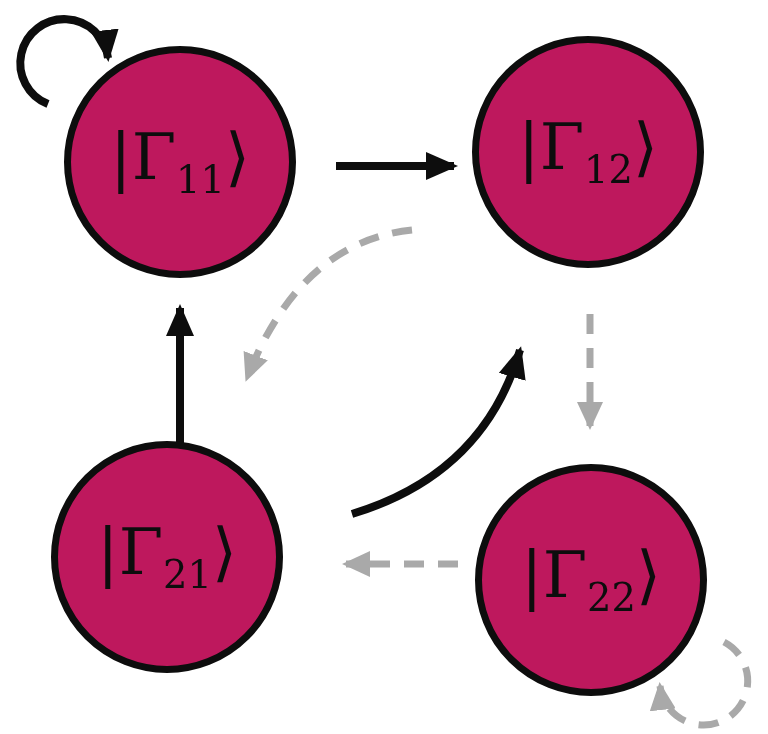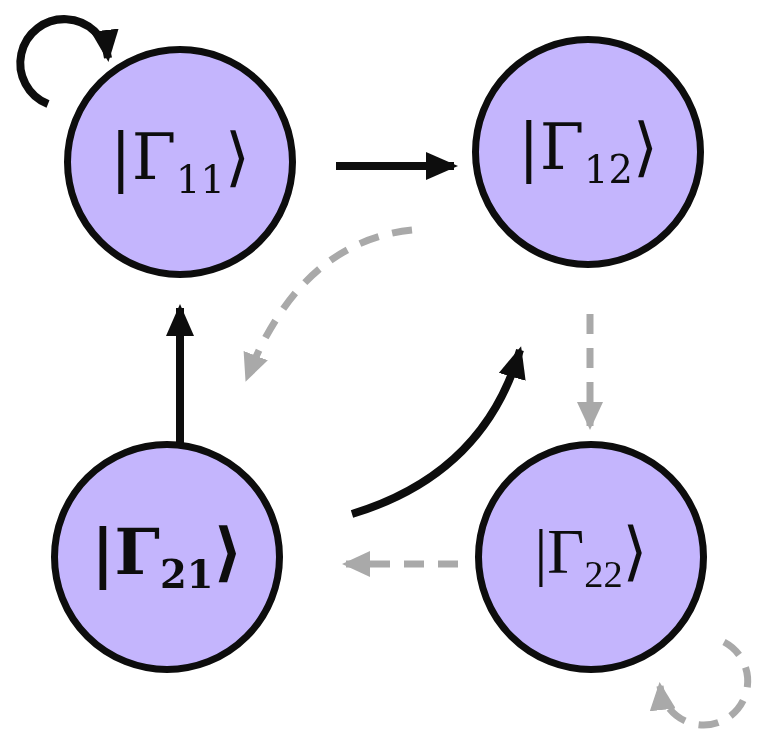--- a/index.html
+++ b/index.html
@@ -27,34 +27,34 @@
     stroke-linecap: butt;
     stroke-dasharray: 20 14;
   }
   .node {
     position: absolute;
     width: 232px;
     height: 232px;
     box-sizing: border-box;
     border: 7px solid #0d0d0d;
     border-radius: 50%;
-    background: #c4b5fd;
+    background: #be185d;
     display: flex;
     align-items: center;
     justify-content: center;
     font-family: "DejaVu Serif", "DejaVu Sans", serif;
     font-size: 64px;
     color: #0d0d0d;
   }
   .node .ket { white-space: nowrap; line-height: 1; }
   .node sub { font-size: 0.6em; line-height: 1; }
   .n11 { left: 64px;  top: 46px; }
   .n12 { left: 472px; top: 36px; }
-  .n21 { left: 51px;  top: 441px; font-weight: bold; }
-  .n22 { left: 475px; top: 441px; font-family: Liberation Serif, serif; }
+  .n21 { left: 51px;  top: 441px; }
+  .n22 { left: 475px; top: 464px; }
 </style>
 </head>
 <body>
 
 <div class="canvas">
 
   <svg class="arrows" viewBox="0 0 768 734" xmlns="http://www.w3.org/2000/svg">
     <defs>
       <marker id="arrow-black" markerUnits="userSpaceOnUse" markerWidth="34" markerHeight="28" refX="28" refY="14" orient="auto">
         <path d="M0 0 L32 14 L0 28 Z" fill="#0d0d0d"></path>

